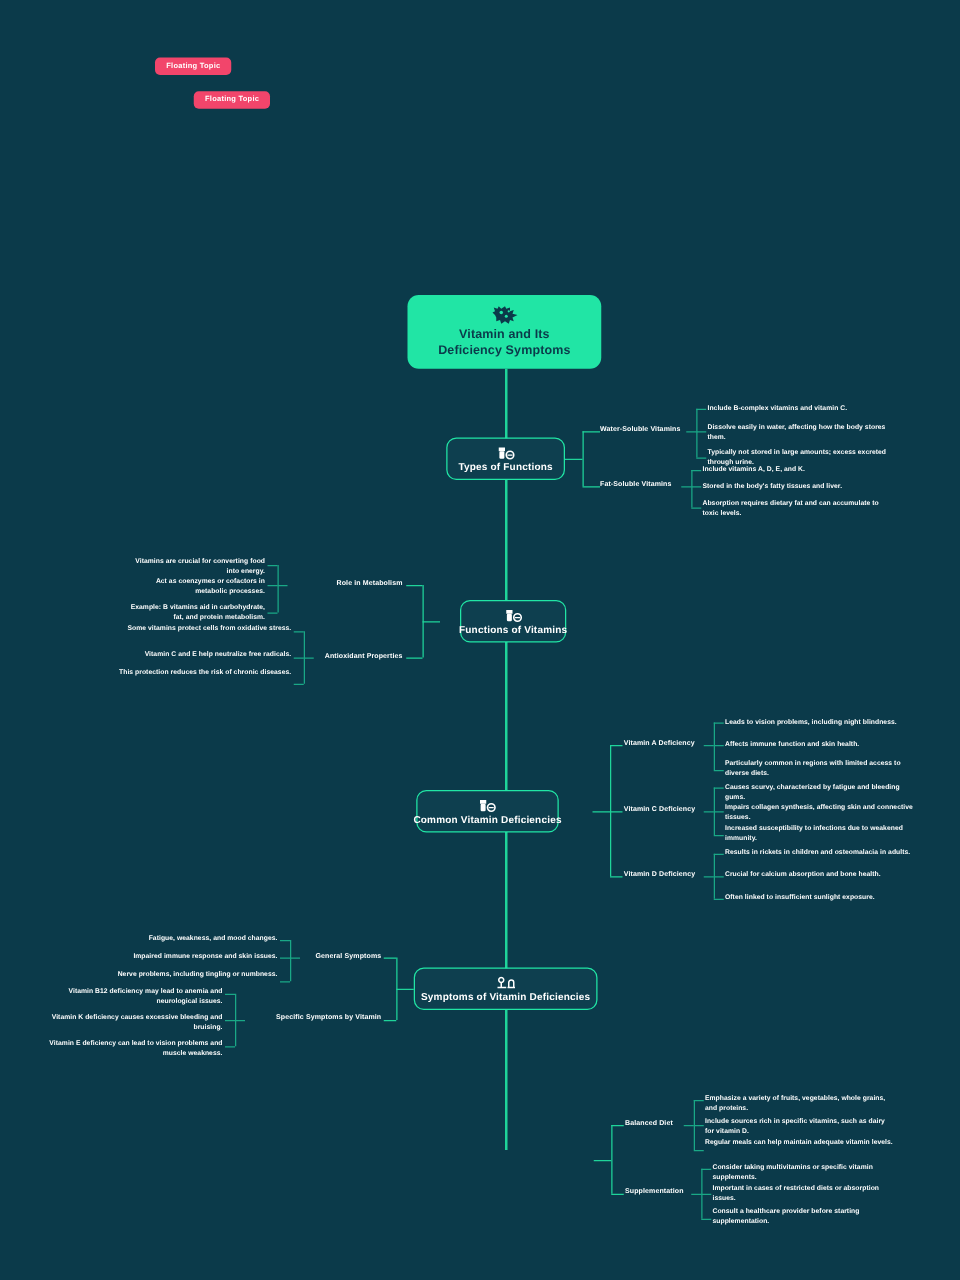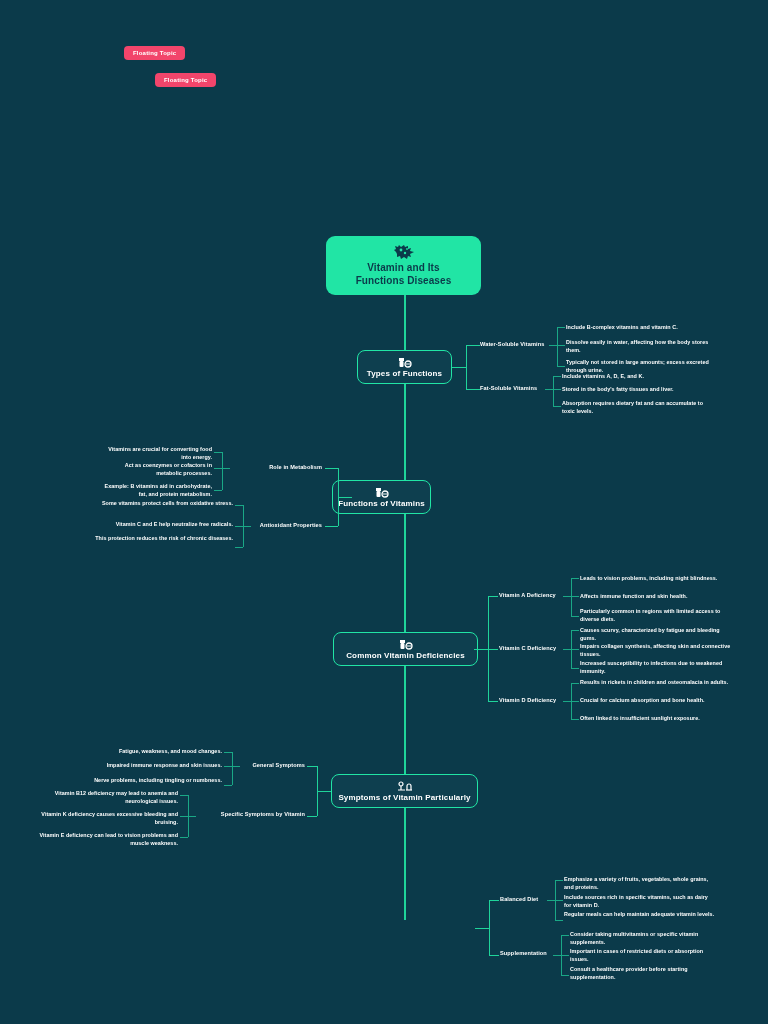--- a/index.html
+++ b/index.html
@@ -113,21 +113,21 @@
     <span class="ico">
       <svg width="22" height="16" viewBox="0 0 22 16">
         <path d="M3 8 L1 6 L3 5 L2 2 L5 3 L6 1 L8 3 L11 1 L12 3 L15 2 L15 5 L18 4 L17 7 L21 8 L17 10 L18 13 L15 12 L14 15 L11 13 L8 15 L7 12 L4 13 L4 10 Z" fill="#0b3a4a"></path>
         <circle cx="8" cy="6" r="1.4" fill="#21e5a5"></circle>
         <circle cx="12" cy="9" r="1.2" fill="#21e5a5"></circle>
         <circle cx="14" cy="5" r="0.9" fill="#21e5a5"></circle>
       </svg>
     </span>
     <div class="title">
       <span>Vitamin and Its</span><br>
-      <span>Functions Diseases</span>
+      <span>Deficiency Symptoms</span>
     </div>
   </div>
 
   <div class="trunk"></div>
 
   <div class="branch-node" style="left:357px;top:350px;width:95px;">
     <span class="ico">
       <svg width="14" height="11" viewBox="0 0 14 11">
         <rect x="1" y="1" width="5" height="3" fill="#ffffff"></rect>
         <rect x="1.5" y="4" width="4" height="6" rx="1" fill="#ffffff"></rect>
@@ -159,21 +159,21 @@
 
   <div class="h" style="left:545px;top:389px;width:8px;"></div>
   <div class="v" style="left:553px;top:376px;height:30px;"></div>
   <div class="h" style="left:553px;top:376px;width:8px;"></div>
   <div class="h" style="left:553px;top:389px;width:8px;"></div>
   <div class="h" style="left:553px;top:406px;width:8px;"></div>
   <div class="leaf r" style="left:562px;top:373px;width:155px;">Include vitamins A, D, E, and K.</div>
   <div class="leaf r" style="left:562px;top:386px;width:155px;">Stored in the body's fatty tissues and liver.</div>
   <div class="leaf r" style="left:562px;top:400px;width:155px;">Absorption requires dietary fat and can accumulate to toxic levels.</div>
 
-  <div class="branch-node" style="left:332px;top:480px;width:99px;">
+  <div class="branch-node" style="left:368px;top:480px;width:85px;">
     <span class="ico">
       <svg width="14" height="11" viewBox="0 0 14 11">
         <rect x="1" y="1" width="5" height="3" fill="#ffffff"></rect>
         <rect x="1.5" y="4" width="4" height="6" rx="1" fill="#ffffff"></rect>
         <circle cx="10" cy="7" r="3" fill="none" stroke="#ffffff" stroke-width="1.3"></circle>
         <path d="M8 7 h4" stroke="#ffffff" stroke-width="1"></path>
       </svg>
     </span>
     <span class="lbl">Functions of Vitamins</span>
   </div>
@@ -197,21 +197,21 @@
 
   <div class="h" style="left:243px;top:526px;width:8px;"></div>
   <div class="v" style="left:243px;top:505px;height:42px;"></div>
   <div class="h" style="left:235px;top:505px;width:8px;"></div>
   <div class="h" style="left:235px;top:526px;width:8px;"></div>
   <div class="h" style="left:235px;top:547px;width:8px;"></div>
   <div class="leaf l" style="left:88px;top:500px;width:145px;">Some vitamins protect cells from oxidative stress.</div>
   <div class="leaf l" style="left:88px;top:521px;width:145px;">Vitamin C and E help neutralize free radicals.</div>
   <div class="leaf l" style="left:88px;top:535px;width:145px;">This protection reduces the risk of chronic diseases.</div>
 
-  <div class="branch-node" style="left:333px;top:632px;width:145px;">
+  <div class="branch-node" style="left:333px;top:632px;width:114px;">
     <span class="ico">
       <svg width="14" height="11" viewBox="0 0 14 11">
         <rect x="1" y="1" width="5" height="3" fill="#ffffff"></rect>
         <rect x="1.5" y="4" width="4" height="6" rx="1" fill="#ffffff"></rect>
         <circle cx="10" cy="7" r="3" fill="none" stroke="#ffffff" stroke-width="1.3"></circle>
         <path d="M8 7 h4" stroke="#ffffff" stroke-width="1"></path>
       </svg>
     </span>
     <span class="lbl">Common Vitamin Deficiencies</span>
   </div>
@@ -254,21 +254,21 @@
 
   <div class="branch-node" style="left:331px;top:774px;width:147px;">
     <span class="ico">
       <svg width="16" height="11" viewBox="0 0 16 11">
         <circle cx="4" cy="3" r="2" fill="none" stroke="#ffffff" stroke-width="1.2"></circle>
         <path d="M4 5 L4 9 M1 9 h7" stroke="#ffffff" stroke-width="1.2"></path>
         <path d="M10 9 v-4 a2 2 0 0 1 4 0 v4" fill="none" stroke="#ffffff" stroke-width="1.2"></path>
         <path d="M9 9 h6" stroke="#ffffff" stroke-width="1.2"></path>
       </svg>
     </span>
-    <span class="lbl">Symptoms of Vitamin Particularly</span>
+    <span class="lbl">Symptoms of Vitamin Deficiencies</span>
   </div>
   <div class="h bright" style="left:317px;top:791px;width:14px;"></div>
   <div class="v bright" style="left:317px;top:766px;height:50px;"></div>
   <div class="h bright" style="left:307px;top:766px;width:10px;"></div>
   <div class="h bright" style="left:307px;top:816px;width:10px;"></div>
 
   <div class="sub l" style="left:215px;top:763px;width:90px;">General Symptoms</div>
   <div class="sub l" style="left:196px;top:812px;width:109px;">Specific Symptoms by Vitamin</div>
 
   <div class="h" style="left:232px;top:766px;width:8px;"></div>

